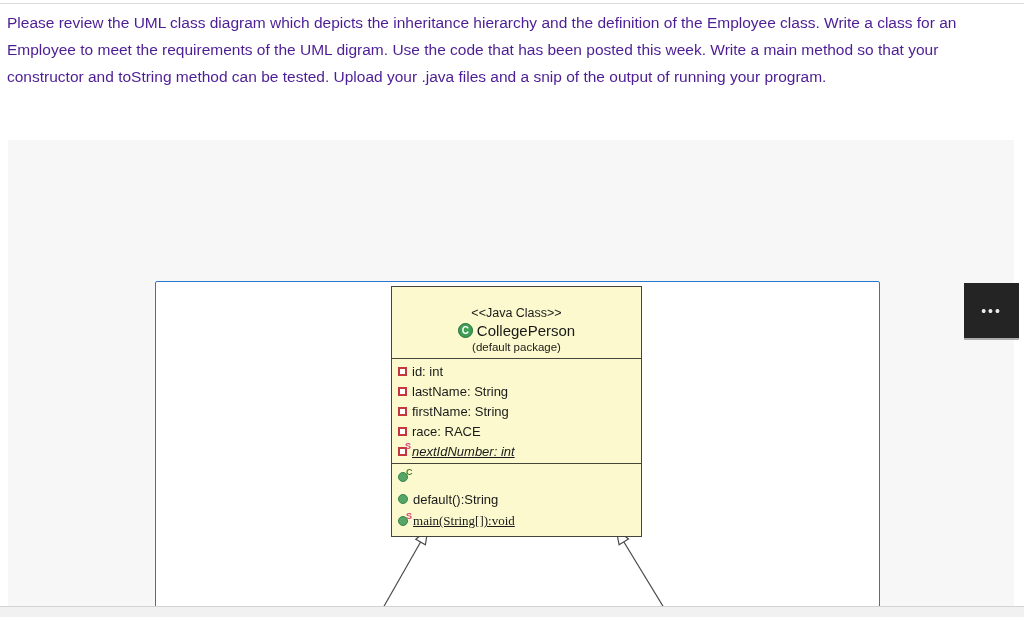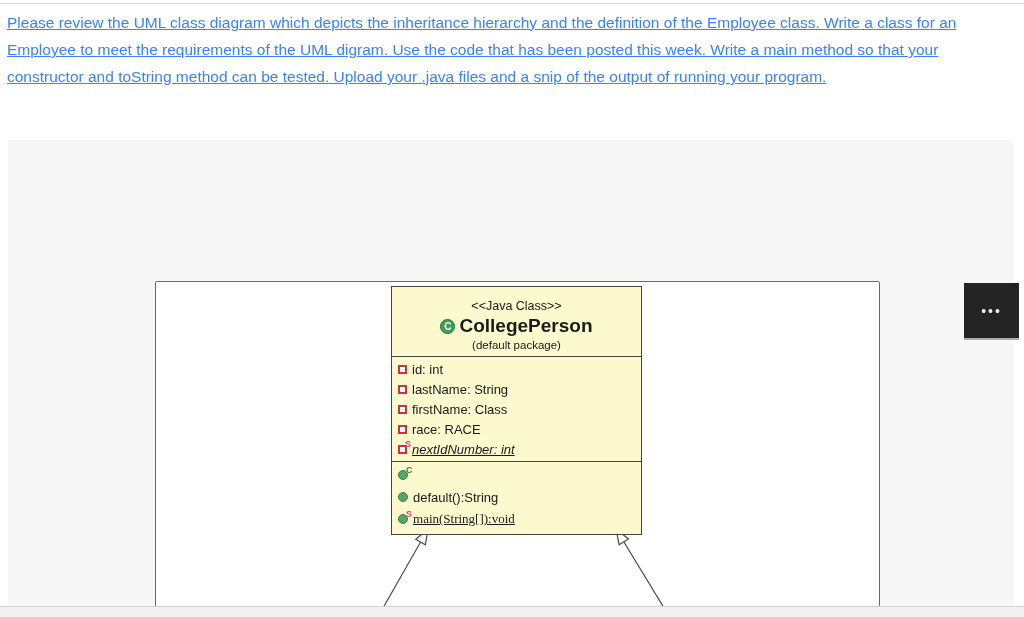--- a/index.html
+++ b/index.html
@@ -3,21 +3,21 @@
 <meta charset="utf-8">
 <style>
   * { margin:0; padding:0; box-sizing:border-box; }
   html,body { width:1024px; height:617px; background:#ffffff; overflow:hidden;
               font-family:"Liberation Sans", sans-serif; }
   .stage { position:relative; width:1024px; height:617px; background:#fff; }
 
   .top-rule { position:absolute; left:0; top:3px; width:1024px; height:1px; background:#dcdcdc; }
 
   .instructions { position:absolute; left:7px; top:9px; width:1005px;
-                  font-size:15.5px; line-height:27px; color:#3b82f6;text-decoration:underline; }
+                  font-size:15.5px; line-height:27px; color:#4c1d95; }
 
   .content-panel { position:absolute; left:8px; top:140px; width:1006px; height:466px;
                    background:#f7f7f7; }
 
   .more-btn { position:absolute; left:956px; top:143px; width:55px; height:55px;
               background:#242424; border:none; cursor:pointer; z-index:5;
               display:flex; align-items:center; justify-content:center;
               box-shadow:0 2px 0 rgba(110,110,110,.55); }
   .more-btn span { color:#ececec; font-size:14px; letter-spacing:2px; line-height:1; }
 
@@ -25,26 +25,26 @@
                   background:#f1f1f1; border-top:1px solid #d2d2d2; z-index:6; }
 
   .diagram-frame { position:absolute; left:147px; top:141px; width:725px; height:466px;
                    background:#ffffff; border:1px solid #2878cf; border-radius:2px;
                    overflow:hidden; }
 
   .arrow-layer { position:absolute; left:0; top:0; width:723px; height:464px; pointer-events:none; }
 
   .uml-class { position:absolute; background:#fbf9cd; border:1px solid #45453a; color:#1a1a1a; }
   .uml-header { text-align:center; }
-  .stereotype { font-size:12.5px; padding-top:12px; }
+  .stereotype { font-size:12.5px; padding-top:19px; }
   .name-row { display:flex; align-items:center; justify-content:center; gap:4px; padding-top:2px; }
   .class-icon { display:inline-flex; width:15px; height:15px; border-radius:50%;
                 background:#3e9e54; border:1px solid #23703a; color:#fff;
                 font-size:10px; font-weight:bold; align-items:center; justify-content:center; }
-  .class-name { font-size:19px; font-weight:bold; }
+  .class-name { font-size:15px; font-weight:normal; }
   .pkg { font-size:11.5px; padding:2px 0 5px; }
 
   .compartment { border-top:1px solid #45453a; }
   .member-row { display:flex; align-items:center; padding-left:6px; font-size:13px; }
   .row-h20 .member-row { height:20px; }
   .row-h22 .member-row { height:22px; }
   .fields { padding:2px 0; }
   .methods { padding:2px 0 4px; }
 
   .field-icon { flex:0 0 auto; width:9px; height:9px; border:2px solid #c4373b;
@@ -95,21 +95,21 @@
           <div class="member-row">
             <span class="field-icon"></span>
             <span class="member-label">id: int</span>
           </div>
           <div class="member-row">
             <span class="field-icon"></span>
             <span class="member-label">lastName: String</span>
           </div>
           <div class="member-row">
             <span class="field-icon"></span>
-            <span class="member-label">firstName: Class</span>
+            <span class="member-label">firstName: String</span>
           </div>
           <div class="member-row">
             <span class="field-icon"></span>
             <span class="member-label">race: RACE</span>
           </div>
           <div class="member-row">
             <span class="field-icon"></span>
             <span class="sup static">S</span>
             <span class="member-label underlined" style="margin-left:1px;font-style:italic;">nextIdNumber: int</span>
           </div>

